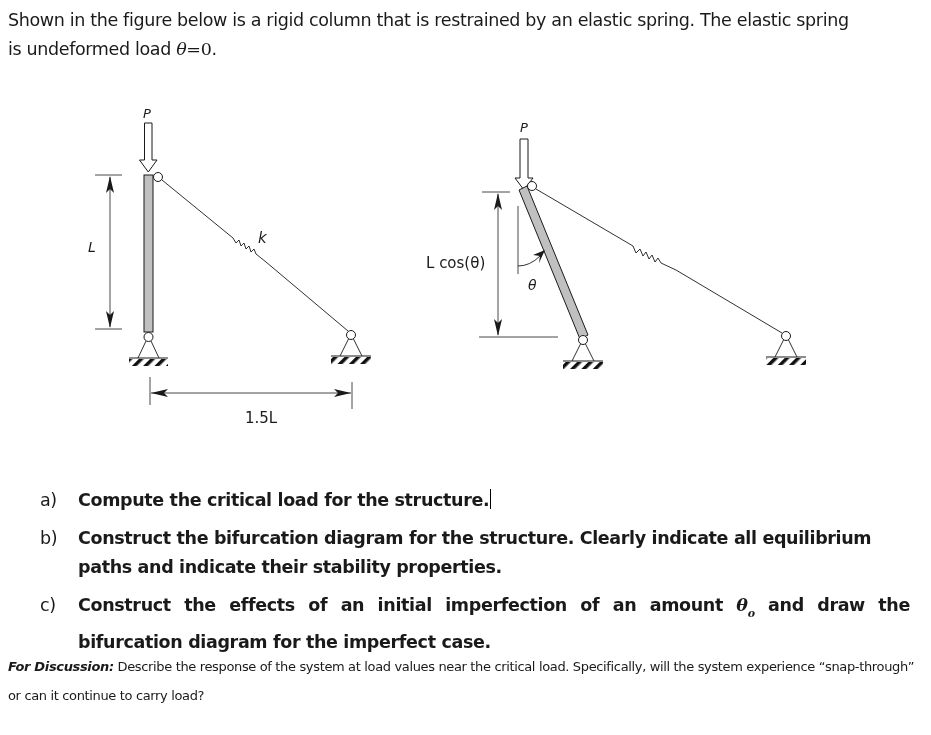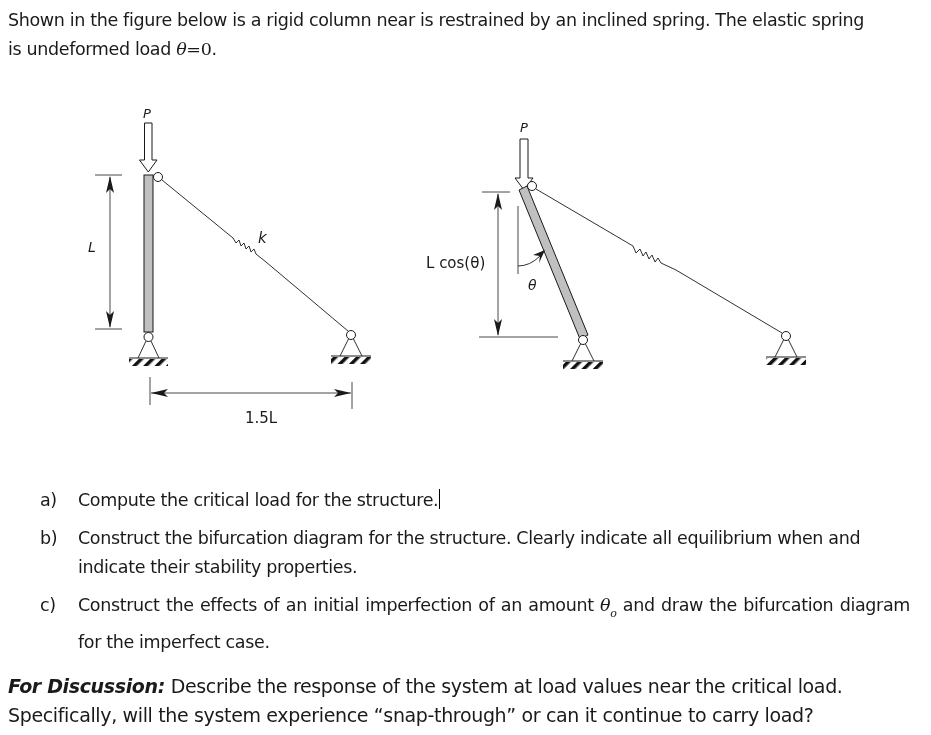--- a/index.html
+++ b/index.html
@@ -16,34 +16,34 @@
     .figure { position: absolute; left: 0; top: 80px; width: 931px; height: 370px; }
     .figure svg { display: block; }
     .svg-label { font-family: "DejaVu Sans", sans-serif; fill: #1a1a1a; }
     .svg-label-italic { font-family: "DejaVu Sans", sans-serif; font-style: italic; fill: #1a1a1a; }
     .questions {
       position: absolute; left: 40px; top: 486px; width: 870px;
       font-size: 17.5px; line-height: 29px; letter-spacing: -0.35px;
     }
     .q { display: flex; margin-bottom: 9px; }
     .q .marker { width: 38px; flex: 0 0 38px; }
-    .q .body { flex: 1; }
+    .q .body { flex: 1; font-weight: bold; }
     .caret { display: inline-block; width: 1px; height: 20px; background: #000; vertical-align: -3px; margin-left: 1px; }
     .sub { font-size: 11px; vertical-align: -6px; font-style: italic; font-family: "DejaVu Serif", serif; }
     .discussion {
-      position: absolute; left: 8px; top: 672px; width: 915px;
-      font-size: 19px; line-height: 29px; letter-spacing: -0.35px;
+      position: absolute; left: 8px; top: 652px; width: 915px;
+      font-size: 13px; line-height: 29px; letter-spacing: -0.35px;
     }
     .discussion .lead { font-weight: bold; font-style: italic; }
   </style>
 </head>
 <body>
 
 <div class="intro">
-  <div>Shown in the figure below is a rigid column near is restrained by an inclined spring. The elastic spring</div>
+  <div>Shown in the figure below is a rigid column that is restrained by an elastic spring. The elastic spring</div>
   <div>
     <span>is undeformed load </span>
     <span class="math">θ</span><span class="math-up">=0</span><span>.</span>
   </div>
 </div>
 
 <div class="figure">
   <svg width="931" height="370" viewBox="0 80 931 370" xmlns="http://www.w3.org/2000/svg">
     <defs>
       <pattern id="hatch" patternUnits="userSpaceOnUse" width="8" height="8" patternTransform="rotate(45)">
@@ -145,21 +145,21 @@
   </svg>
 </div>
 
 <div class="questions">
   <div class="q">
     <span class="marker">a)</span>
     <span class="body"><span>Compute the critical load for the structure.</span><span class="caret"></span></span>
   </div>
   <div class="q">
     <span class="marker">b)</span>
-    <span class="body">Construct the bifurcation diagram for the structure. Clearly indicate all equilibrium when and indicate their stability properties.</span>
+    <span class="body">Construct the bifurcation diagram for the structure. Clearly indicate all equilibrium paths and indicate their stability properties.</span>
   </div>
   <div class="q">
     <span class="marker">c)</span>
     <span class="body" style="text-align: justify;"><span>Construct the effects of an initial imperfection of an amount </span><span class="math">θ</span><span class="sub">o</span><span> and draw the bifurcation diagram for the imperfect case.</span></span>
   </div>
 </div>
 
 <div class="discussion">
   <span class="lead">For Discussion:</span><span> Describe the response of the system at load values near the critical load. Specifically, will the system experience “snap-through” or can it continue to carry load?</span>
 </div>

